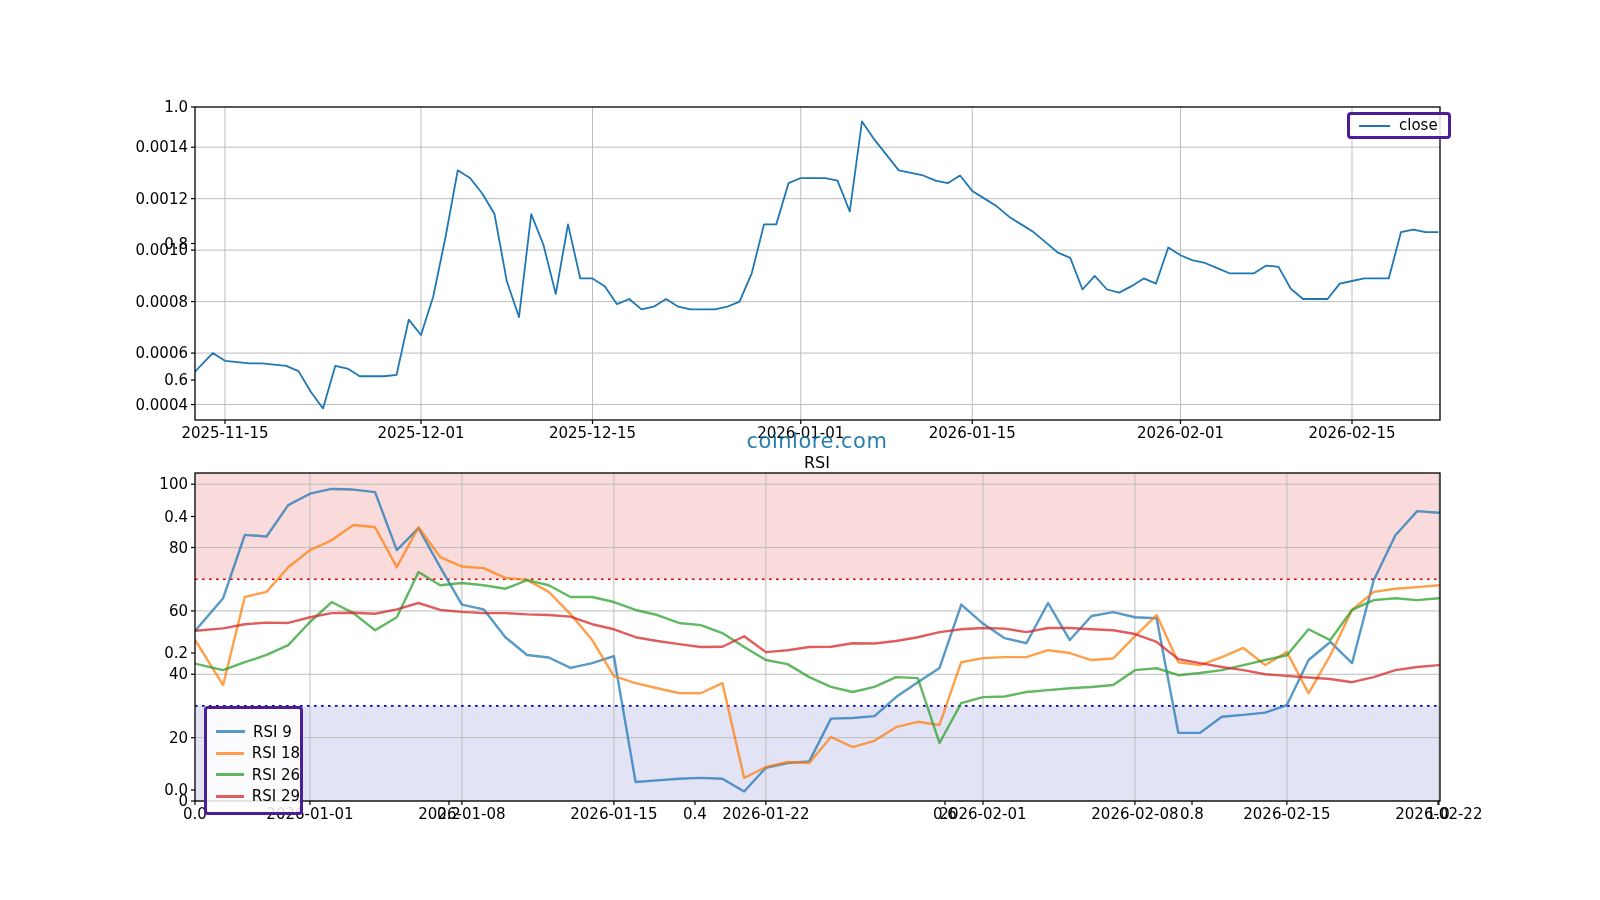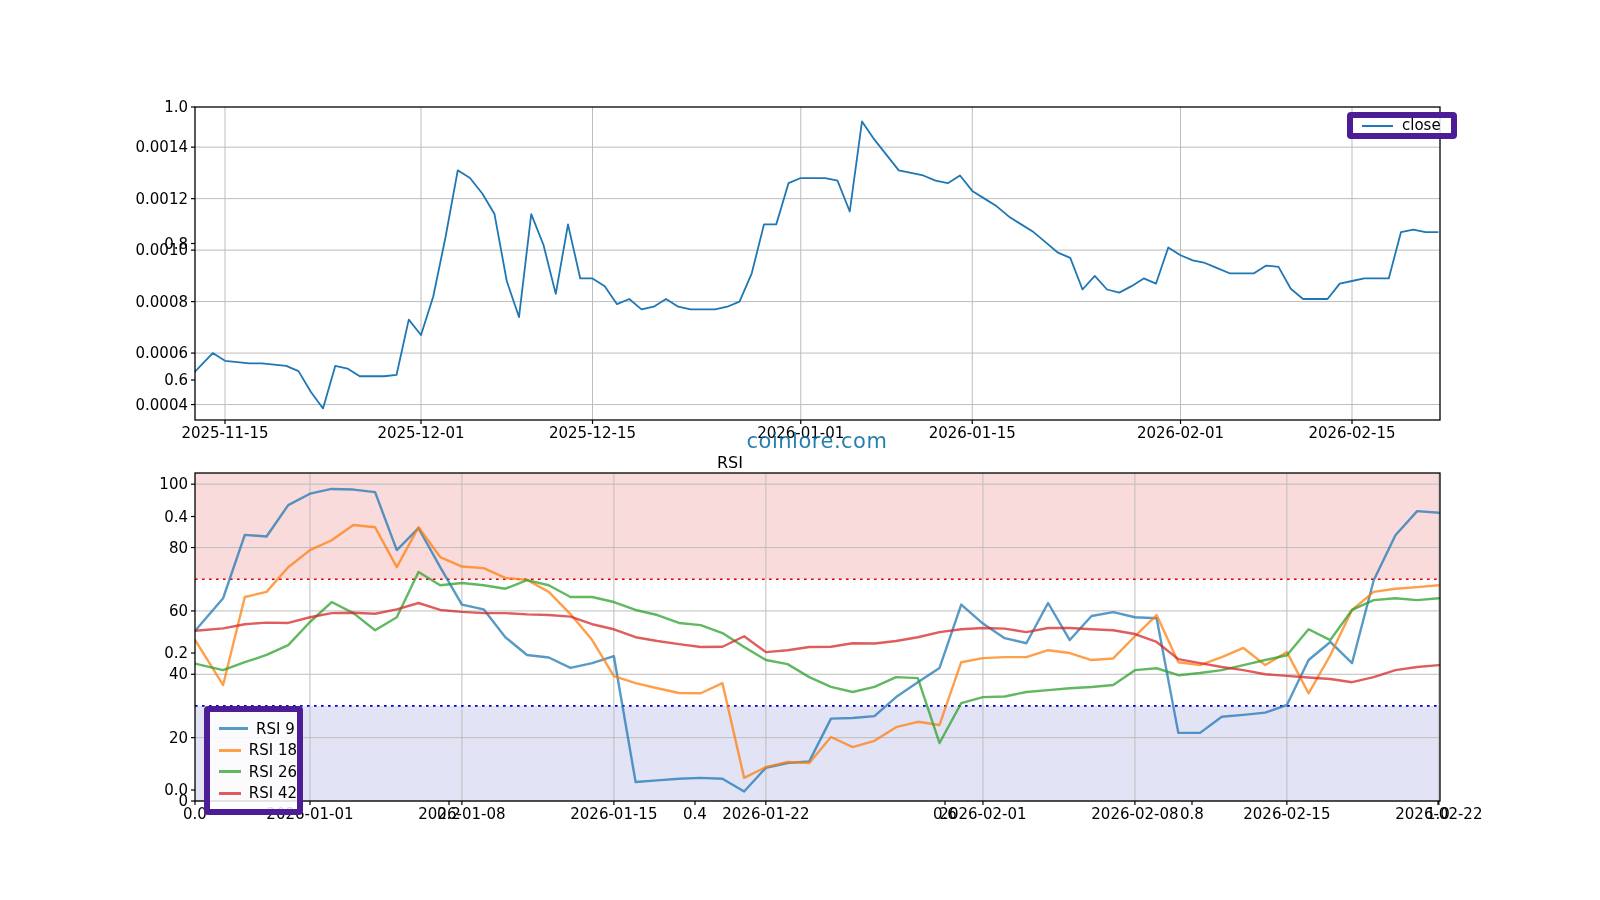--- a/index.html
+++ b/index.html
@@ -1,29 +1,29 @@
 <!DOCTYPE html>
 <html><head>
 <meta charset="utf-8">
 <style>
   html,body{margin:0;padding:0;background:#fff;}
   #fig{position:relative;width:1600px;height:900px;background:#ffffff;overflow:hidden;
        font-family:"DejaVu Sans","Liberation Sans",sans-serif;}
   #plot{position:absolute;left:0;top:0;}
   .watermark{position:absolute;left:617px;top:429px;width:400px;text-align:center;
        font-size:21px;color:#0369a1;opacity:.85;letter-spacing:.5px;}
-  .panel-title{position:absolute;left:717px;top:453px;width:200px;text-align:left;
+  .panel-title{position:absolute;left:717px;top:453px;width:200px;text-align:center;
        font-size:16px;color:#000;}
-  .legend{position:absolute;border:6px solid #4c1d95;border-radius:4px;
+  .legend{position:absolute;border:3px solid #4c1d95;border-radius:4px;
        background:rgba(255,255,255,.85);box-sizing:border-box;}
   .legend-close{left:1347px;top:112px;height:27px;padding:4px 10px 4px 9px;
        display:flex;align-items:center;}
   .legend-close .sample{display:inline-block;width:31px;height:0;border-top:2px solid #1f77b4;margin-right:9px;}
   .legend-close .lab{font-size:15px;color:#000;line-height:17px;}
-  .legend-rsi{left:204px;top:706px;width:99px;padding:6px 0 5px 9px;}
+  .legend-rsi{left:204px;top:706px;width:99px;padding:12px 0 5px 9px;}
   .legend-rsi .row{display:flex;align-items:center;height:21.5px;}
   .legend-rsi .sample{display:inline-block;width:29px;height:0;border-top:3px solid #888;margin-right:8px;}
   .legend-rsi .lab{font-size:15px;color:#000;white-space:nowrap;}
 </style>
 </head>
 <body>
 
 <div id="fig">
   <svg id="plot" width="1600" height="900">
       <defs>
@@ -169,16 +169,16 @@
     <div class="row">
       <span class="sample" style="border-top-color: rgba(255, 127, 14, 0.75);"></span>
       <span class="lab">RSI 18</span>
     </div>
     <div class="row">
       <span class="sample" style="border-top-color: rgba(44, 160, 44, 0.75);"></span>
       <span class="lab">RSI 26</span>
     </div>
     <div class="row">
       <span class="sample" style="border-top-color: rgba(214, 39, 40, 0.75);"></span>
-      <span class="lab">RSI 42</span>
+      <span class="lab">RSI 29</span>
     </div>
   </div>
 </div>
 
 </body></html>

